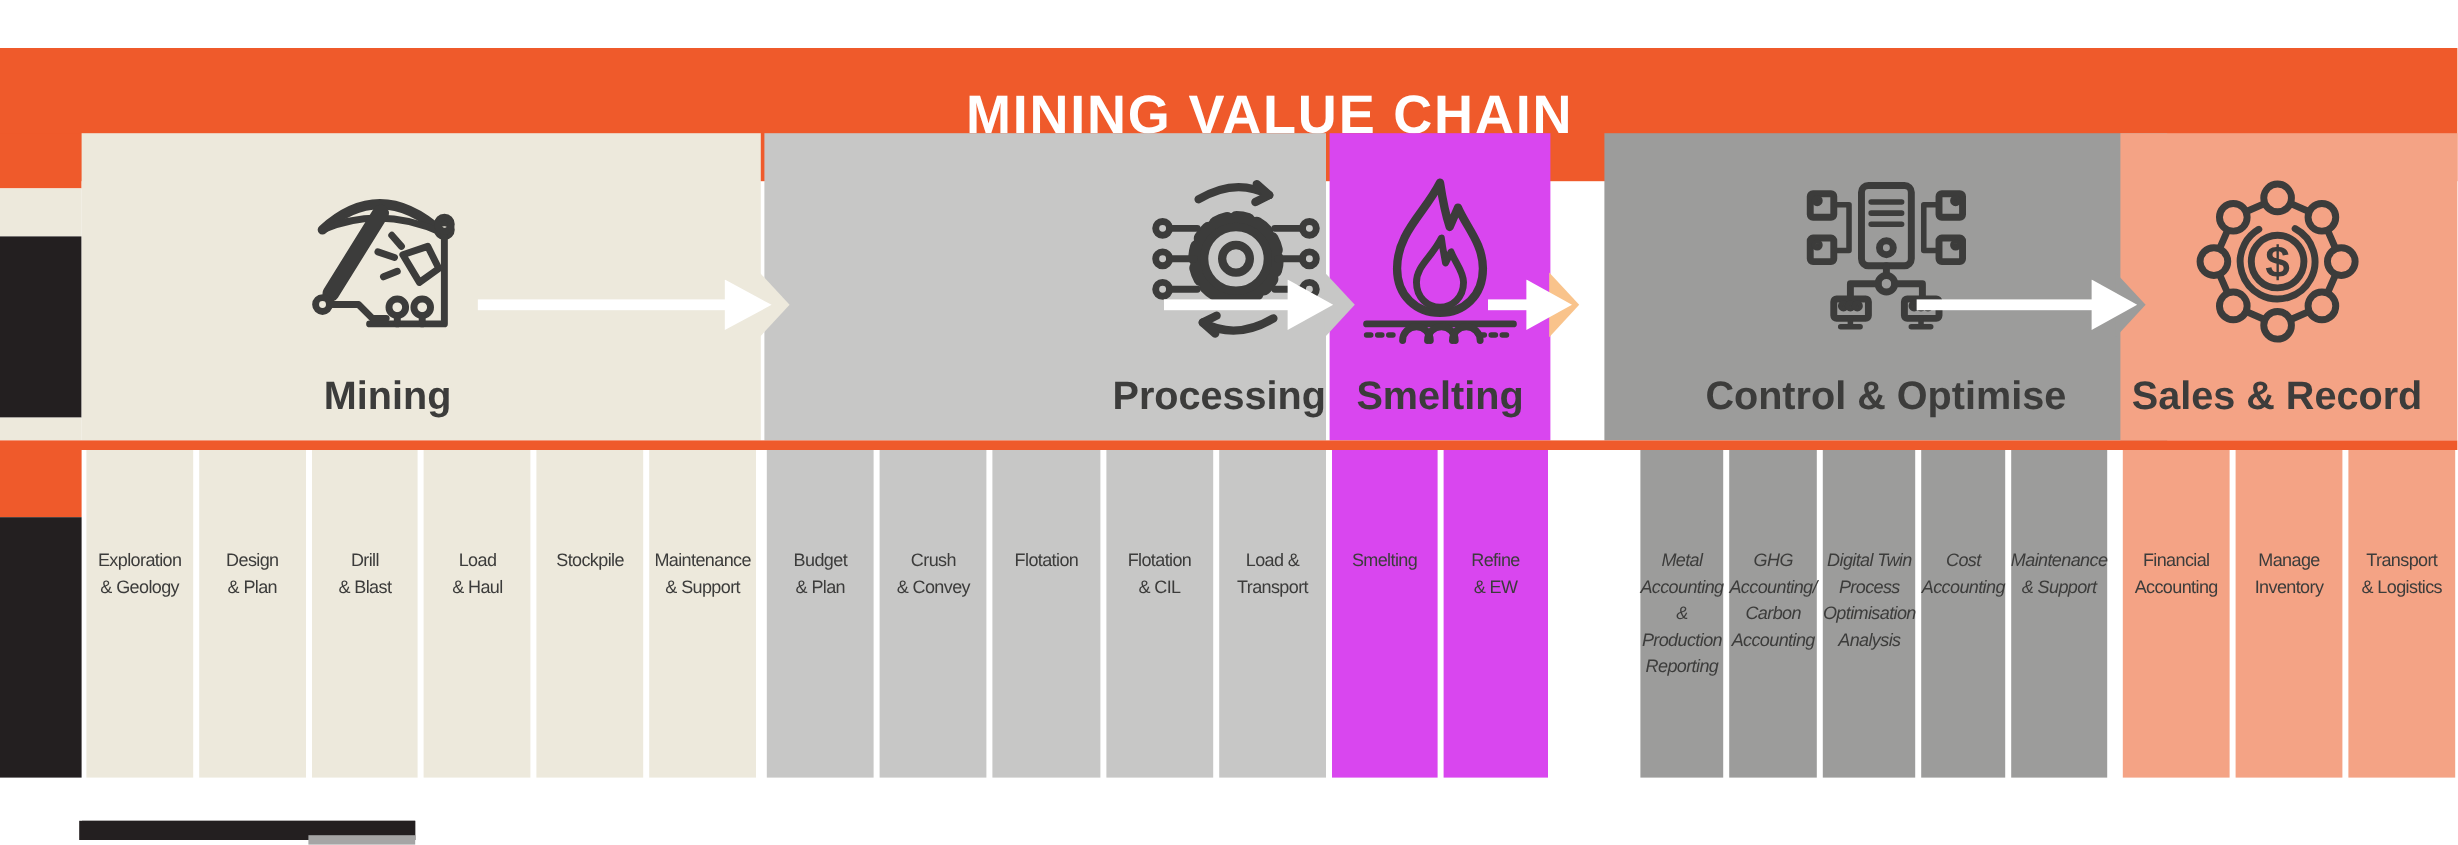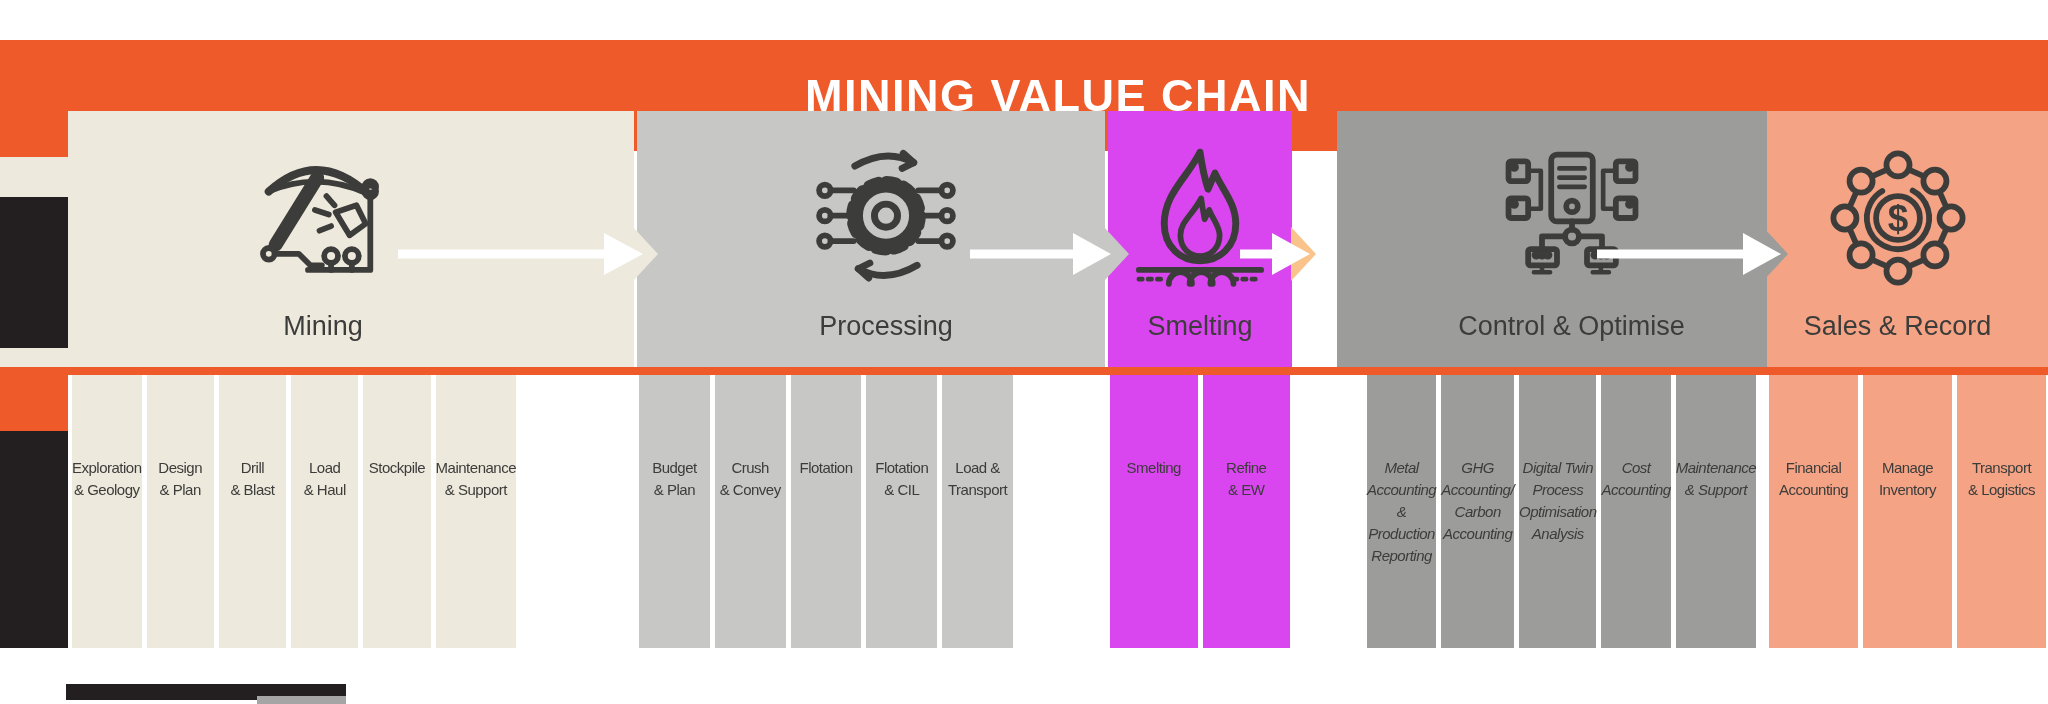--- a/index.html
+++ b/index.html
@@ -13,22 +13,22 @@
 
   
   .strip { position:absolute; left:0; width:68px; }
   .s-orange { background:#EF5A2B; } .s-cream { background:#EDE9DC; }
   .s-black { background:#231F20; }
 
   
   .stage { position:absolute; top:111px; height:256px; display:flex; flex-direction:column;
            align-items:center; }
   .stage .icon-wrap { margin-top:28px; height:158px; display:flex; align-items:center; justify-content:center; }
-  .stage .stage-label { margin-top:14px; font-size:27px; font-weight:normal; color:#3C3C3B; white-space:nowrap; }
-  .bg-cream { background:#EDE9DC; } .bg-lgray { background:#C7C7C6; }
+  .stage .stage-label { margin-top:14px; font-size:33px; font-weight:bold; color:#3C3C3B; white-space:nowrap; }
+  .bg-cream { background:#EDE9DC; } .bg-lgray { background:#C7C7C6;align-items:flex-end; }
   .bg-lorange { background:#d946ef; } .bg-dgray { background:#9C9C9B; } .bg-salmon { background:#F4A385; }
 
   
   .divider { position:absolute; left:0; top:367px; width:2048px; height:8px; background:#EF5A2B; }
 
   
   .colband { position:absolute; top:375px; height:273px; display:flex; gap:5px; }
   .col { flex:1; padding-top:82px; text-align:center; color:#3C3C3B; font-size:15px;
          line-height:22px; letter-spacing:-0.5px; white-space:pre-line; }
 
@@ -200,35 +200,35 @@
     <rect x="0" y="16.5" width="36" height="9" fill="#fff"></rect>
       <polygon points="32,0 70,21 32,42" fill="#fff"></polygon>
   </svg>
   <svg class="arrow-svg" style="left:1597px;width:185px;" viewBox="0 0 185 42">
     <rect x="0" y="16.5" width="150" height="9" fill="#fff"></rect>
       <polygon points="146,0 184,21 146,42" fill="#fff"></polygon>
   </svg>
 
   <div class="divider"></div>
 
-  <div class="colband" style="left:72px;width:444px;">
+  <div class="colband" style="left:72px;width:558px;">
     <div class="col bg-cream">Exploration
 &amp; Geology</div>
     <div class="col bg-cream">Design
 &amp; Plan</div>
     <div class="col bg-cream">Drill
 &amp; Blast</div>
     <div class="col bg-cream">Load
 &amp; Haul</div>
     <div class="col bg-cream">Stockpile</div>
     <div class="col bg-cream">Maintenance
 &amp; Support</div>
   </div>
 
-  <div class="colband" style="left:639px;width:374px;">
+  <div class="colband" style="left:639px;width:466px;">
     <div class="col bg-lgray">Budget
 &amp; Plan</div>
     <div class="col bg-lgray">Crush
 &amp; Convey</div>
     <div class="col bg-lgray">Flotation</div>
     <div class="col bg-lgray">Flotation
 &amp; CIL</div>
     <div class="col bg-lgray">Load &amp;
 Transport</div>
   </div>

